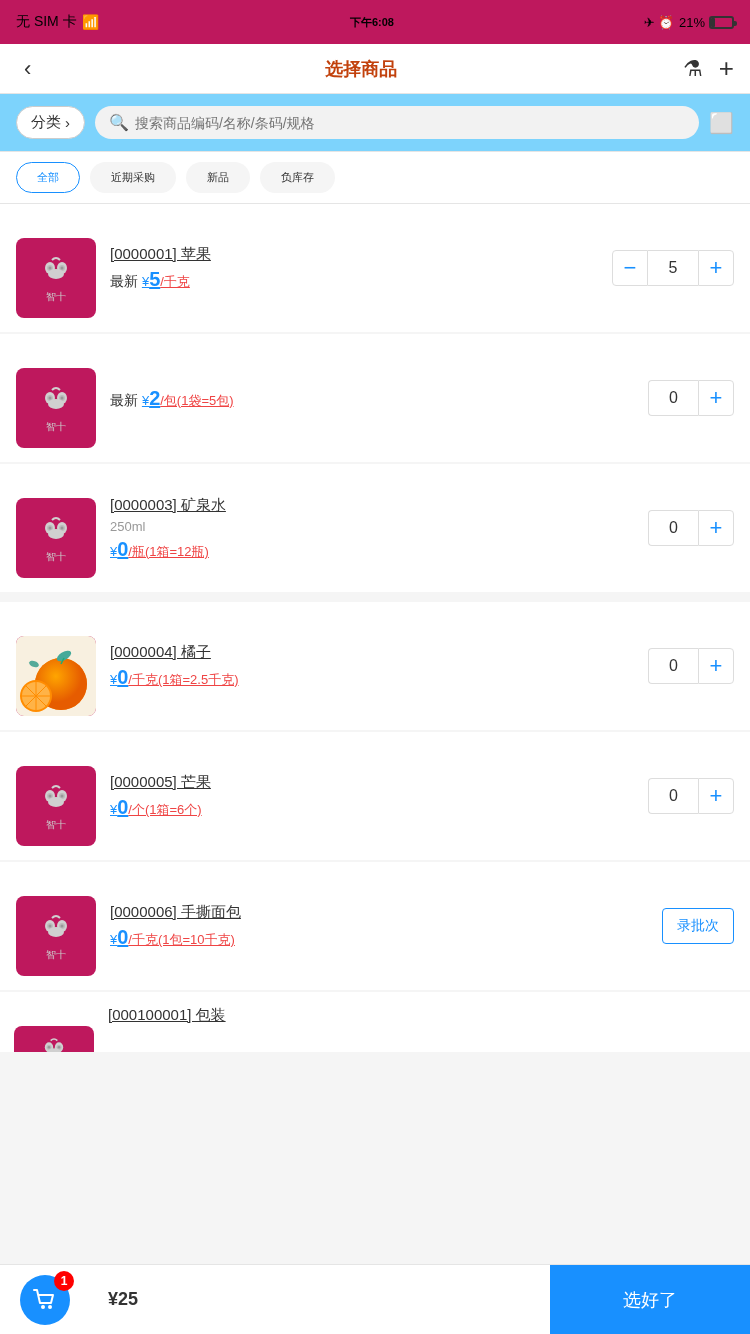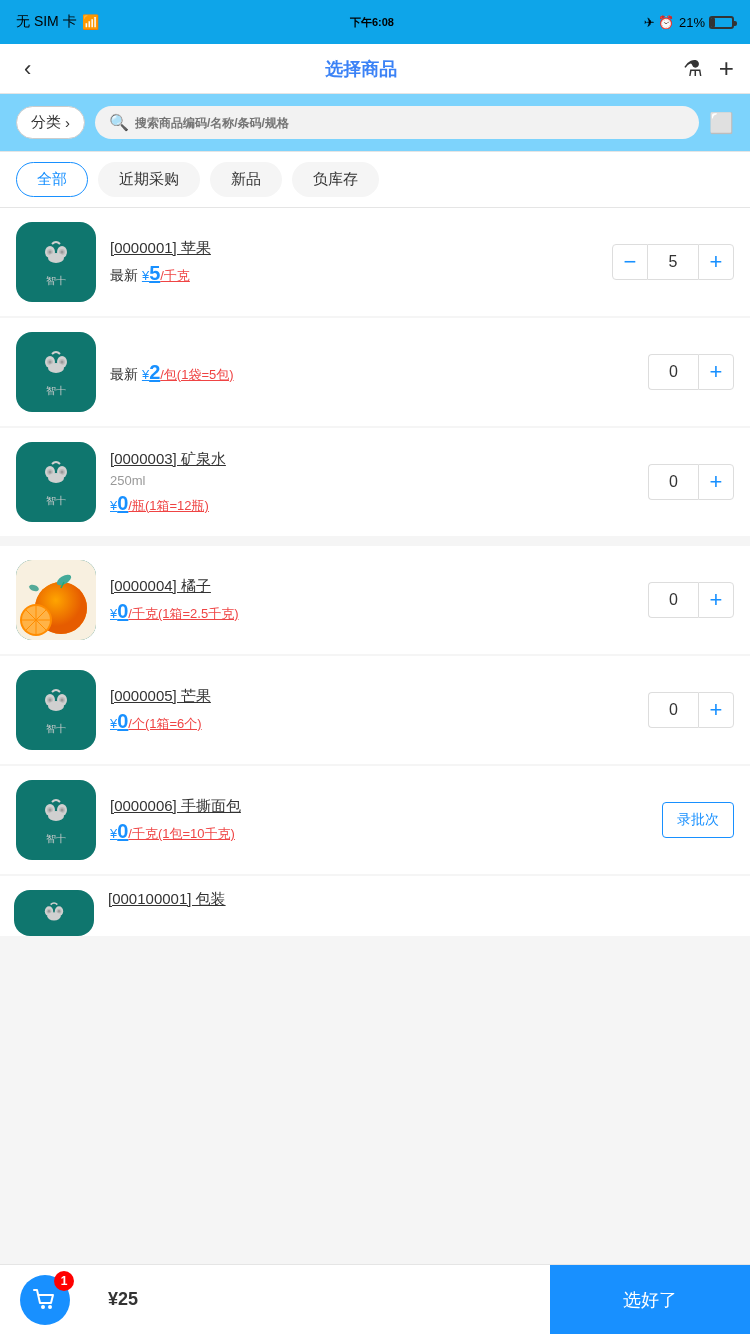--- a/index.html
+++ b/index.html
@@ -7,21 +7,21 @@
     body {
       font-family: -apple-system, 'PingFang SC', 'Helvetica Neue', sans-serif;
       background: #f5f5f5;
       width: 750px;
       min-height: 1334px;
       overflow-x: hidden;
     }
 
     
     .status-bar {
-      background: #0ea5e9;
+      background: #be185d;
       height: 44px;
       display: flex;
       align-items: center;
       justify-content: space-between;
       padding: 0 16px;
       font-size: 15px;
       font-weight: 500;
     }
     .status-left { display: flex; align-items: center; gap: 6px; font-size: 14px; }
     .status-center { font-size: 11px; font-weight: 600; }
@@ -43,21 +43,21 @@
     .nav-bar {
       background: #fff;
       height: 50px;
       display: flex;
       align-items: center;
       justify-content: space-between;
       padding: 0 16px;
       border-bottom: 1px solid #e5e5e5;
     }
     .nav-back { font-size: 22px; color: #333; cursor: pointer; padding: 8px; }
-    .nav-title { font-size: 18px; font-weight: 600; color: #3b82f6; }
+    .nav-title { font-size: 18px; font-weight: 600; color: #c2410c; }
     .nav-actions { display: flex; gap: 16px; align-items: center; }
     .nav-icon { font-size: 22px; color: #333; cursor: pointer; }
 
     
     .filter-bar {
       background: #7dd3fc;
       padding: 12px 16px;
       display: flex;
       align-items: center;
       gap: 10px;
@@ -70,36 +70,36 @@
       font-size: 15px; color: #333;
       background: #fff; cursor: pointer; white-space: nowrap;
     }
     .search-bar {
       flex: 1; display: flex; align-items: center;
       background: #f2f2f2; border-radius: 20px;
       padding: 7px 14px; gap: 6px;
     }
     .search-bar input {
       border: none; background: transparent; outline: none;
-      font-size: 12px; color: #999; width: 100%; font-weight: bold;
+      font-size: 14px; color: #999; width: 100%;
     }
     .scan-icon { font-size: 20px; color: #555; cursor: pointer; }
 
     
     .tab-bar {
       background: #fff;
       display: flex;
       padding: 10px 16px;
       gap: 10px;
       border-bottom: 1px solid #e5e5e5;
     }
     .tab-item {
       padding: 7px 20px;
       border-radius: 20px;
-      font-size: 15px;
+      font-size: 11px;
       cursor: pointer;
       border: 1px solid transparent;
     }
     .tab-item.active {
       color: #1890ff;
       border-color: #1890ff;
     }
     .tab-item.inactive {
       color: #333;
       background: #f5f5f5;
@@ -112,24 +112,24 @@
     .product-item {
       background: #fff;
       margin-bottom: 2px;
       padding: 14px 16px;
       display: flex;
       align-items: center;
       gap: 14px;
     }
     .product-thumb {
       width: 80px; height: 80px;
-      background: #0f766e;
-      border-radius: 16px;
-      display: flex; align-items: center; justify-content: center;
-      flex-shrink: 0; overflow: hidden;
+      background: #be185d;
+      border-radius: 8px;
+      display: flex; align-items: center; justify-content: center;
+      flex-shrink: 0; overflow: hidden; margin-top: 20px;
     }
     .placeholder-logo {
       display: flex; flex-direction: column; align-items: center; justify-content: center;
       width: 100%; height: 100%;
     }
     .brand-text { font-size: 10px; color: #ccc; margin-top: 2px; }
 
     .product-info { flex: 1; min-width: 0; }
     .product-name { font-size: 15px; color: #333; margin-bottom: 4px; font-weight: 500; text-decoration: underline; }
     .product-spec { font-size: 13px; color: #999; margin-bottom: 4px; }

